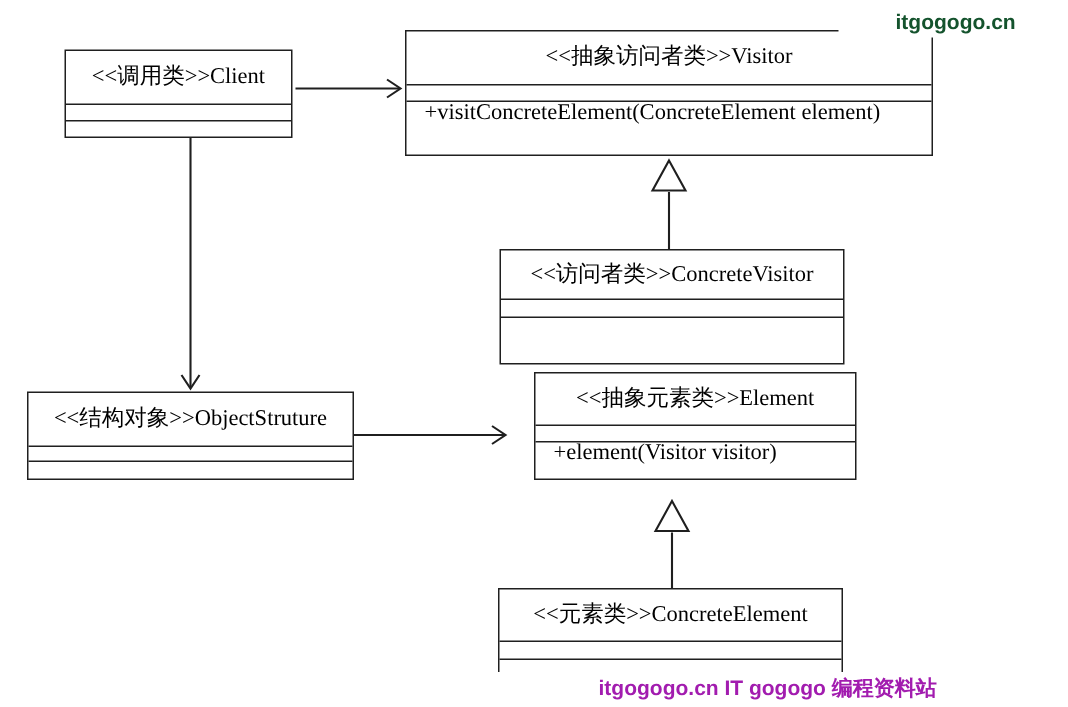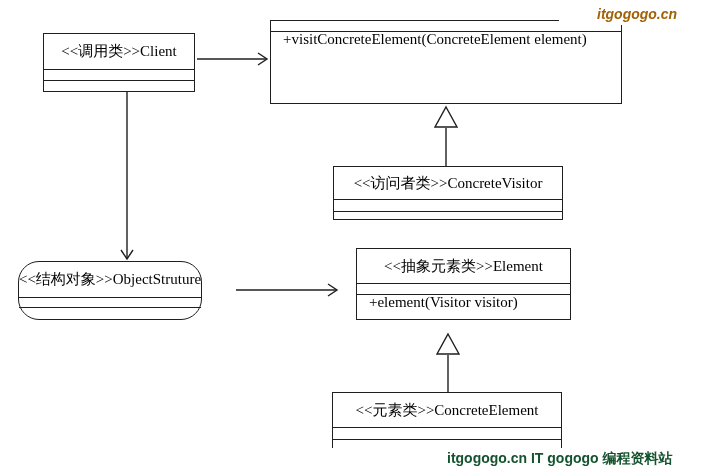--- a/index.html
+++ b/index.html
@@ -47,24 +47,24 @@
     padding-left: 12px;
     white-space: nowrap;
   }
   
   #box-client           { left: 43px;  top: 33px;  width: 152px; height: 59px; }
   #box-client .title    { height: 36px; }
   #box-client .attrs    { height: 11px; }
   #box-visitor          { left: 270px; top: 20px;  width: 352px; height: 84px; }
   #box-visitor .title   { height: 36px; }
   #box-visitor .attrs   { height: 11px; }
-  #box-concrete-visitor        { left: 333px; top: 166px; width: 230px; height: 54px; }
+  #box-concrete-visitor        { left: 333px; top: 166px; width: 230px; height: 77px; }
   #box-concrete-visitor .title { height: 33px; }
   #box-concrete-visitor .attrs { height: 12px; }
-  #box-object-struture         { left: 18px;  top: 261px; width: 184px; height: 59px; border-radius: 21px; }
+  #box-object-struture         { left: 18px;  top: 261px; width: 218px; height: 59px; }
   #box-object-struture .title  { height: 36px; }
   #box-object-struture .attrs  { height: 10px; }
   #box-element          { left: 356px; top: 248px; width: 215px; height: 72px; }
   #box-element .title   { height: 35px; }
   #box-element .attrs   { height: 11px; }
   #box-concrete-element        { left: 332px; top: 392px; width: 230px; height: 62px; }
   #box-concrete-element .title { height: 35px; text-align: center; }
   #box-concrete-element .attrs { height: 12px; }
   
   .wm-bg {
@@ -108,20 +108,21 @@
     </g>
   </svg>
 
   <div class="uml-class" id="box-client">
     <div class="title">&lt;&lt;调用类&gt;&gt;Client</div>
     <div class="attrs"></div>
     <div class="ops"></div>
   </div>
 
   <div class="uml-class" id="box-visitor">
+    <div class="title">&lt;&lt;抽象访问者类&gt;&gt;Visitor</div>
     <div class="attrs"></div>
     <div class="ops">
       <span>+visitConcreteElement(ConcreteElement element)</span>
     </div>
   </div>
 
   <div class="uml-class" id="box-concrete-visitor">
     <div class="title">&lt;&lt;访问者类&gt;&gt;ConcreteVisitor</div>
     <div class="attrs"></div>
     <div class="ops"></div>
@@ -141,18 +142,18 @@
     </div>
   </div>
 
   <div class="uml-class" id="box-concrete-element">
     <div class="title">&lt;&lt;元素类&gt;&gt;ConcreteElement</div>
     <div class="attrs"></div>
     <div class="ops"></div>
   </div>
 
   <div class="wm-bg" id="wm-top-bg"></div>
-  <div class="wm-text" id="wm-top-text" style="color: #a16207; font-style: italic;">itgogogo.cn</div>
+  <div class="wm-text" id="wm-top-text" style="color: #14532d;">itgogogo.cn</div>
 
   <div class="wm-bg" id="wm-bottom-bg"></div>
-  <div class="wm-text" id="wm-bottom-text" style="color: #14532d; margin-left: 48px;">itgogogo.cn IT gogogo 编程资料站</div>
+  <div class="wm-text" id="wm-bottom-text" style="color: #a21caf;">itgogogo.cn IT gogogo 编程资料站</div>
 
 </div>
 
 </body></html>

